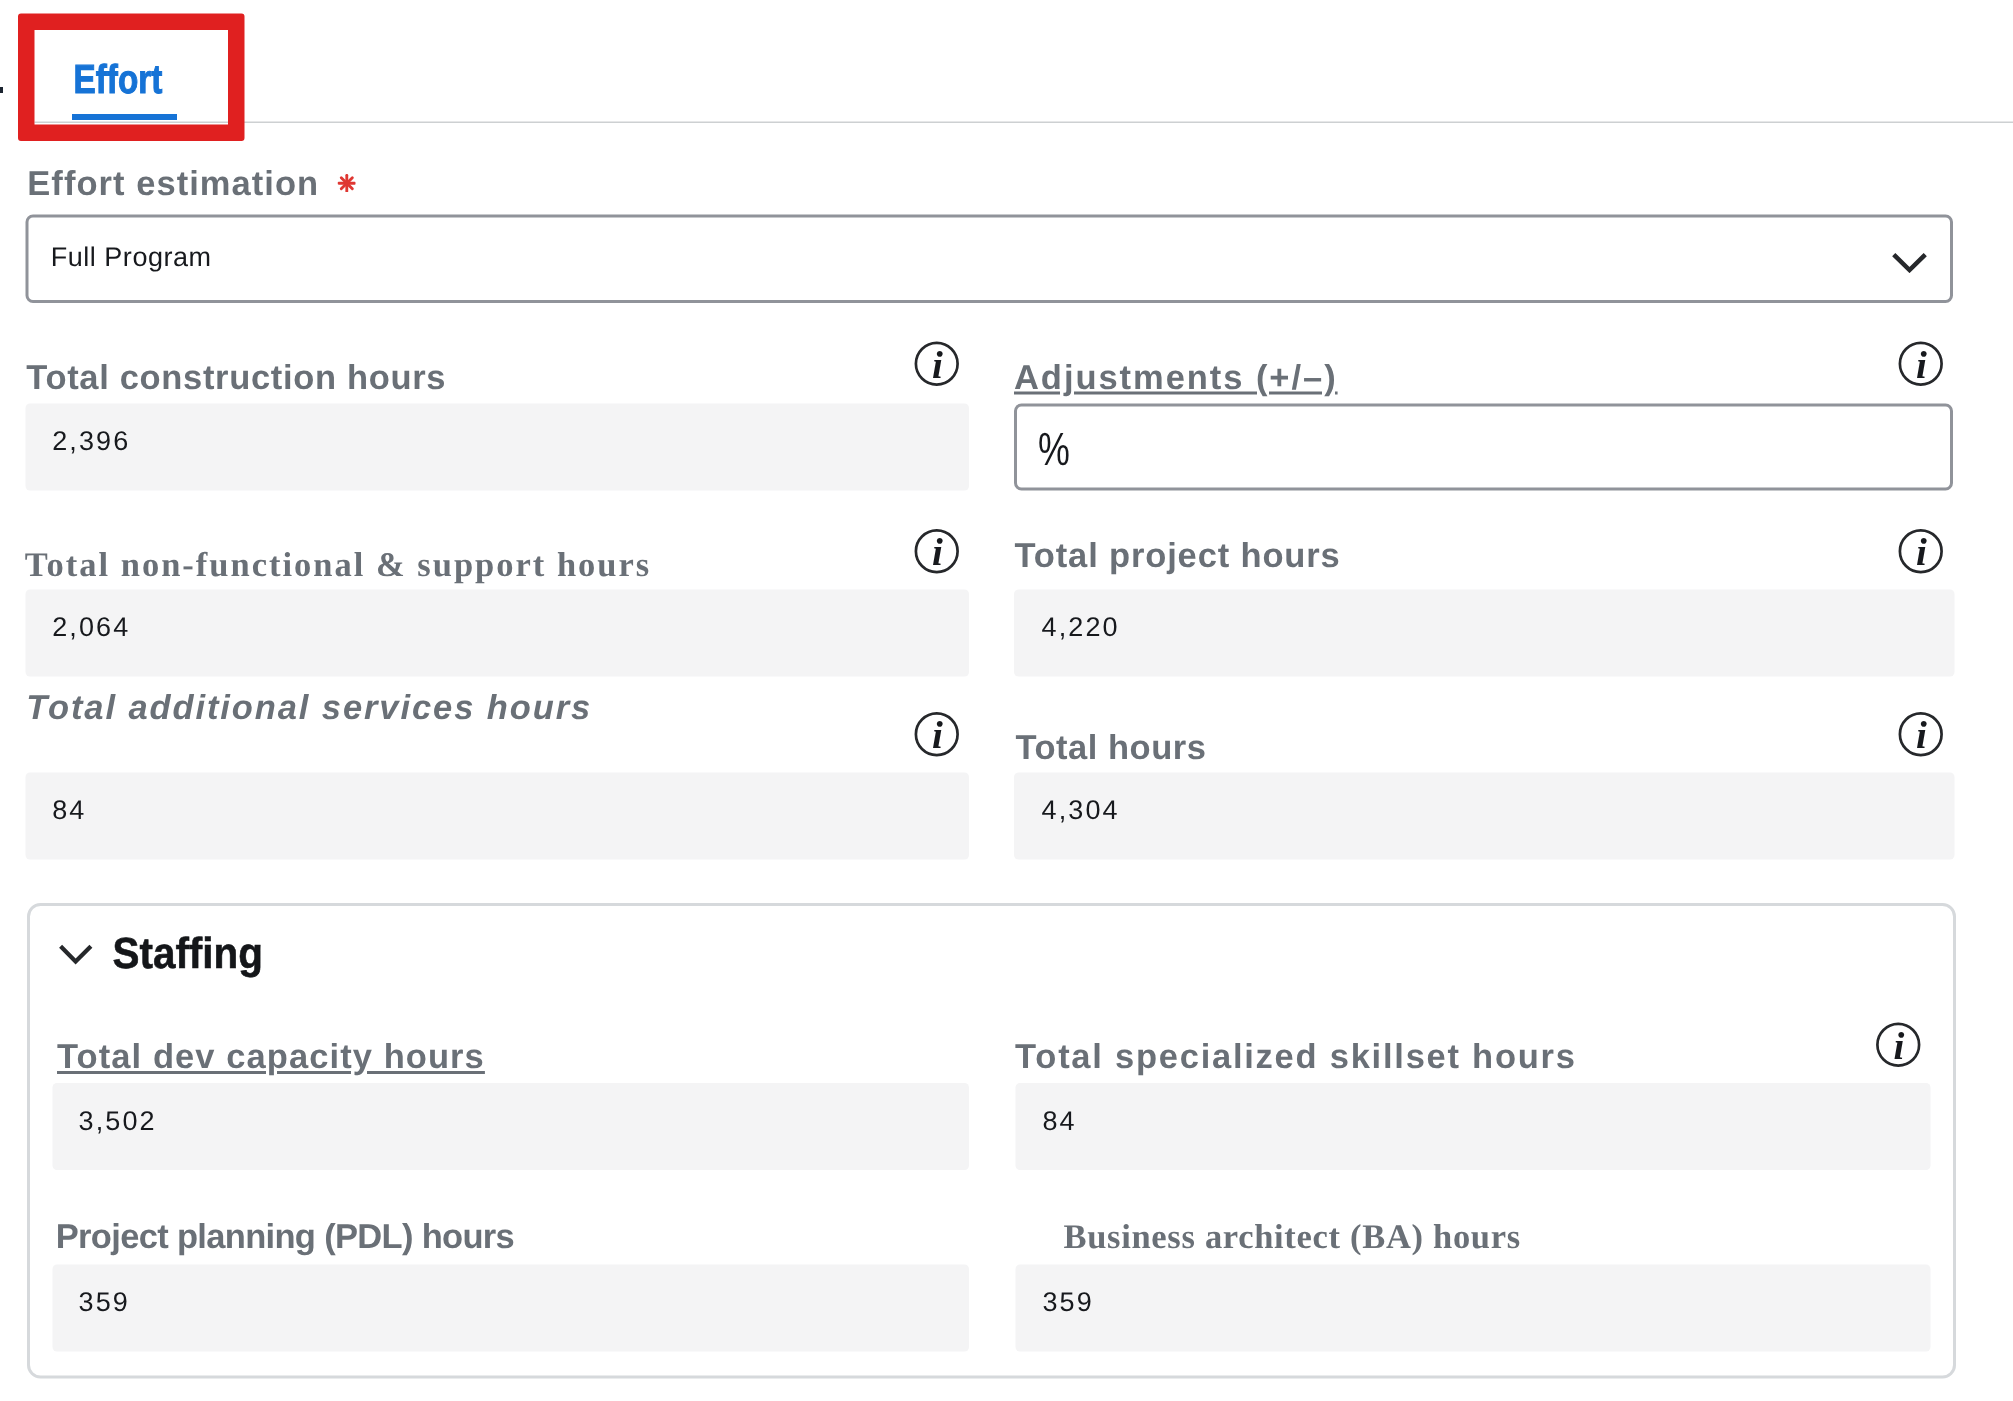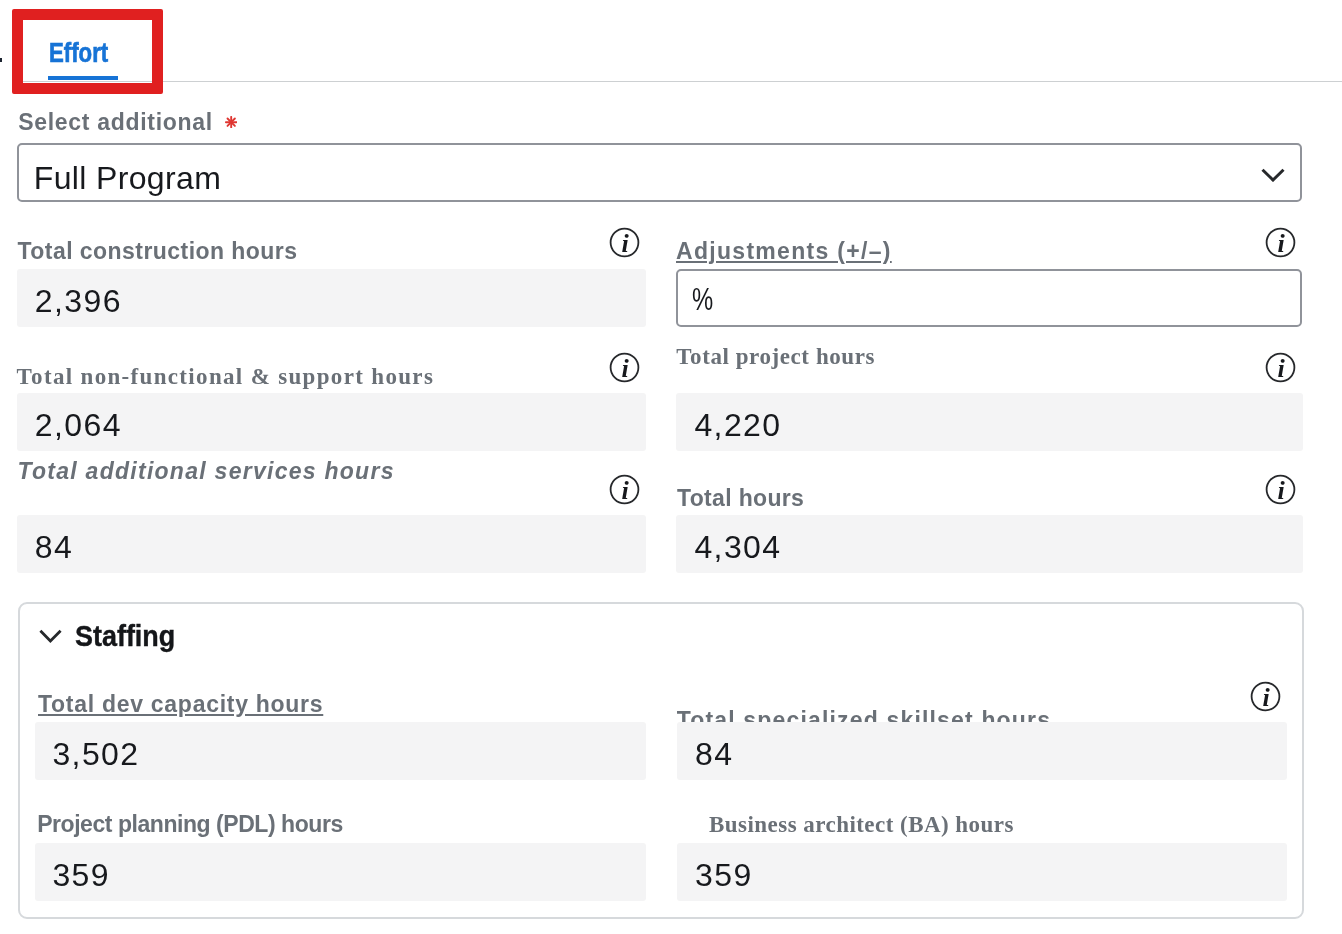--- a/index.html
+++ b/index.html
@@ -1,37 +1,37 @@
 <!DOCTYPE html>
 <html><head>
 <meta charset="utf-8">
 <style>
   * { margin:0; padding:0; box-sizing:border-box; }
   html,body { width:1342px; height:934px; background:#fff; overflow:hidden; }
   body { font-family:"Liberation Sans", sans-serif; position:relative; }
   .abs { position:absolute; }
   .lbl { position:absolute; font-weight:bold; font-size:23px; line-height:1; color:#6a7077; white-space:nowrap; }
-  .val { position:absolute; font-size:32px; line-height:1; color:#17191d; white-space:nowrap; }
+  .val { position:absolute; font-size:18px; line-height:1; color:#17191d; white-space:nowrap; }
   .gf  { position:absolute; background:#f4f4f5; border-radius:3px; height:58px; }
   .wi  { position:absolute; background:#fff; border:2px solid #90939a; border-radius:5px; height:58px; }
 </style>
 </head>
 <body>
 
 <div class="abs" style="left:23px; top:80.5px; width:1319px; height:1.5px; background:#cdd0d2;"></div>
 
 <div class="abs" style="left:47.5px; top:75.5px; width:70px; height:4.5px; background:#1673d6;"></div>
 
 <div class="abs" style="left:49px; top:39.6px; font-size:27px; font-weight:bold; line-height:1; color:#1673d6; -webkit-text-stroke:0.7px #1673d6; transform:scaleX(0.822); transform-origin:0 0;">Effort</div>
 
 <div class="abs" style="left:12px; top:8.7px; width:151px; height:85.3px; border:11.6px solid #e02020; border-radius:2px;"></div>
 
 <div class="abs" style="left:0px; top:57.5px; width:2px; height:4.5px; background:#1c2430;"></div>
 
-<div class="lbl" style="left:18.2px; top:110.9px; letter-spacing:0.7px;">Select additional</div>
+<div class="lbl" style="left:18.2px; top:110.9px; letter-spacing:0.7px;">Effort estimation</div>
 <svg class="abs" style="left:225px; top:115.9px;" width="12.4" height="12.4" viewBox="0 0 12.4 12.4">
     <g stroke="#df3732" stroke-width="1.9" stroke-linecap="round">
       <line x1="6.2" y1="0.9" x2="6.2" y2="11.5"></line>
       <line x1="0.9" y1="6.2" x2="11.5" y2="6.2"></line>
       <line x1="2.5" y1="2.5" x2="9.9" y2="9.9"></line>
       <line x1="9.9" y1="2.5" x2="2.5" y2="9.9"></line>
     </g>
   </svg>
 <div class="wi" style="left:16.7px; top:143px; width:1285.3px; height:59px;"></div>
 <div class="val" style="left:33.8px; top:161.9px; letter-spacing:0.35px;">Full Program</div>
@@ -48,21 +48,21 @@
 <svg class="abs" style="left:1265px; top:227px;" width="31" height="31" viewBox="0 0 31 31">
     <circle cx="15.5" cy="15.5" r="13.9" fill="none" stroke="#26282b" stroke-width="1.8"></circle>
     <text x="16" y="24.8" text-anchor="middle" font-family="Liberation Serif, serif" font-style="italic" font-weight="bold" font-size="26" fill="#17191d">i</text>
   </svg>
 <div class="gf" style="left:17px; top:269px; width:629px;"></div>
 <div class="val" style="left:34.8px; top:284.9px; letter-spacing:1.4px;">2,396</div>
 <div class="wi" style="left:676px; top:269px; width:626px;"></div>
 <div class="val" style="left:691.9px; top:284px; font-size:31px; transform:scaleX(0.77); transform-origin:0 0;">%</div>
 
 <div class="lbl" style="left:16.5px; top:364.6px; letter-spacing:1.33px;font-family:Liberation Serif, serif;">Total non-functional &amp; support hours</div>
-<div class="lbl" style="left:676.3px; top:345px; letter-spacing:0.57px;font-family:Liberation Serif, serif;">Total project hours</div>
+<div class="lbl" style="left:676.3px; top:359px; letter-spacing:0.57px;">Total project hours</div>
 <svg class="abs" style="left:609px; top:352px;" width="31" height="31" viewBox="0 0 31 31">
     <circle cx="15.5" cy="15.5" r="13.9" fill="none" stroke="#26282b" stroke-width="1.8"></circle>
     <text x="16" y="24.8" text-anchor="middle" font-family="Liberation Serif, serif" font-style="italic" font-weight="bold" font-size="26" fill="#17191d">i</text>
   </svg>
 <svg class="abs" style="left:1265px; top:352px;" width="31" height="31" viewBox="0 0 31 31">
     <circle cx="15.5" cy="15.5" r="13.9" fill="none" stroke="#26282b" stroke-width="1.8"></circle>
     <text x="16" y="24.8" text-anchor="middle" font-family="Liberation Serif, serif" font-style="italic" font-weight="bold" font-size="26" fill="#17191d">i</text>
   </svg>
 <div class="gf" style="left:17px; top:393px; width:629px;"></div>
 <div class="val" style="left:34.8px; top:408.9px; letter-spacing:1.4px;">2,064</div>
@@ -84,21 +84,21 @@
 <div class="gf" style="left:676px; top:515px; width:627px;"></div>
 <div class="val" style="left:694.4px; top:530.9px; letter-spacing:1.4px;">4,304</div>
 
 <div class="abs" style="left:18.2px; top:601.5px; width:1285.5px; height:317.2px; border:2px solid #d6d9dc; border-radius:9px;"></div>
 <svg class="abs" style="left:39.2px; top:628.5px;" width="23" height="15" viewBox="0 0 23 15">
   <polyline points="1.4,1.8 11.4,12 21.6,1.8" fill="none" stroke="#26282b" stroke-width="2.8"></polyline>
 </svg>
 <div class="abs" style="left:75.4px; top:621.7px; font-size:29px; font-weight:bold; line-height:1; color:#141619; -webkit-text-stroke:0.4px #141619; transform:scaleX(0.929); transform-origin:0 0;">Staffing</div>
 
 <div class="lbl" style="left:38px; top:692.5px; letter-spacing:0.72px;text-decoration:underline;">Total dev capacity hours</div>
-<div class="lbl" style="left:676.7px; top:692.8px; letter-spacing:1.17px;margin-top:16px;">Total specialized skillset hours</div>
+<div class="lbl" style="left:676.7px; top:692.8px; letter-spacing:1.17px;">Total specialized skillset hours</div>
 <svg class="abs" style="left:1249.5px; top:680.5px;" width="31" height="31" viewBox="0 0 31 31">
     <circle cx="15.5" cy="15.5" r="13.9" fill="none" stroke="#26282b" stroke-width="1.8"></circle>
     <text x="16" y="24.8" text-anchor="middle" font-family="Liberation Serif, serif" font-style="italic" font-weight="bold" font-size="26" fill="#17191d">i</text>
   </svg>
 <div class="gf" style="left:34.6px; top:722.3px; width:611px;"></div>
 <div class="val" style="left:52.4px; top:738.2px; letter-spacing:1.4px;">3,502</div>
 <div class="gf" style="left:677px; top:722.3px; width:610px;"></div>
 <div class="val" style="left:695px; top:738.2px; letter-spacing:1.4px;">84</div>
 
 <div class="lbl" style="left:37.2px; top:813.2px; letter-spacing:-0.45px;">Project planning (PDL) hours</div>

